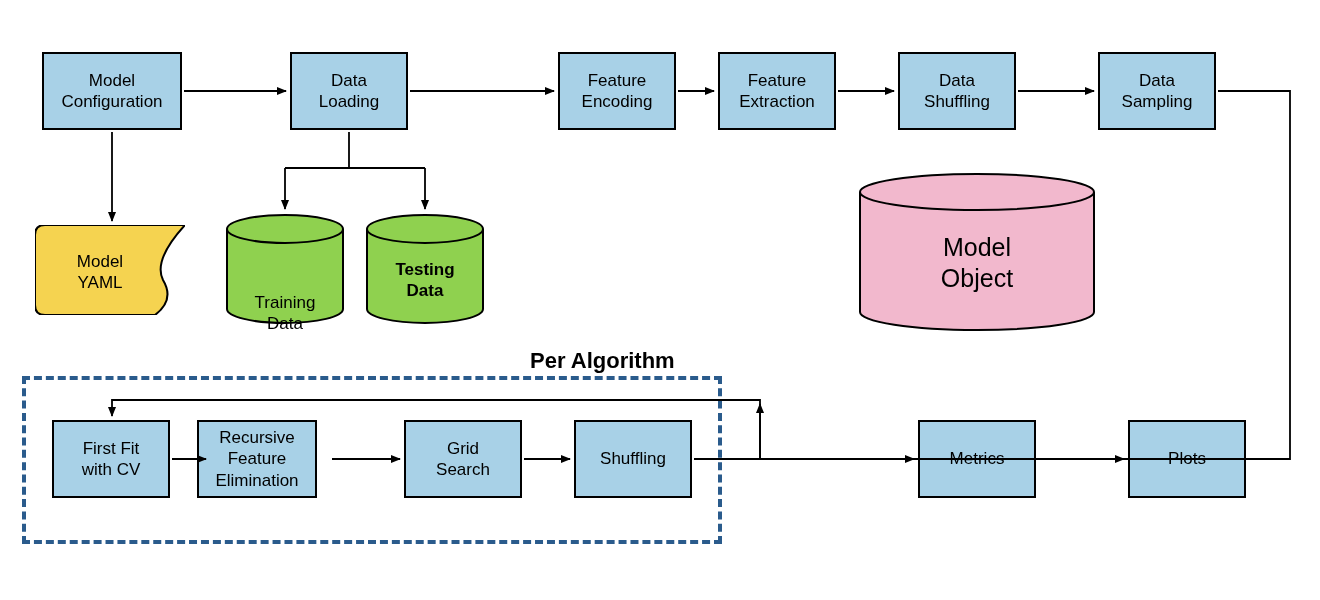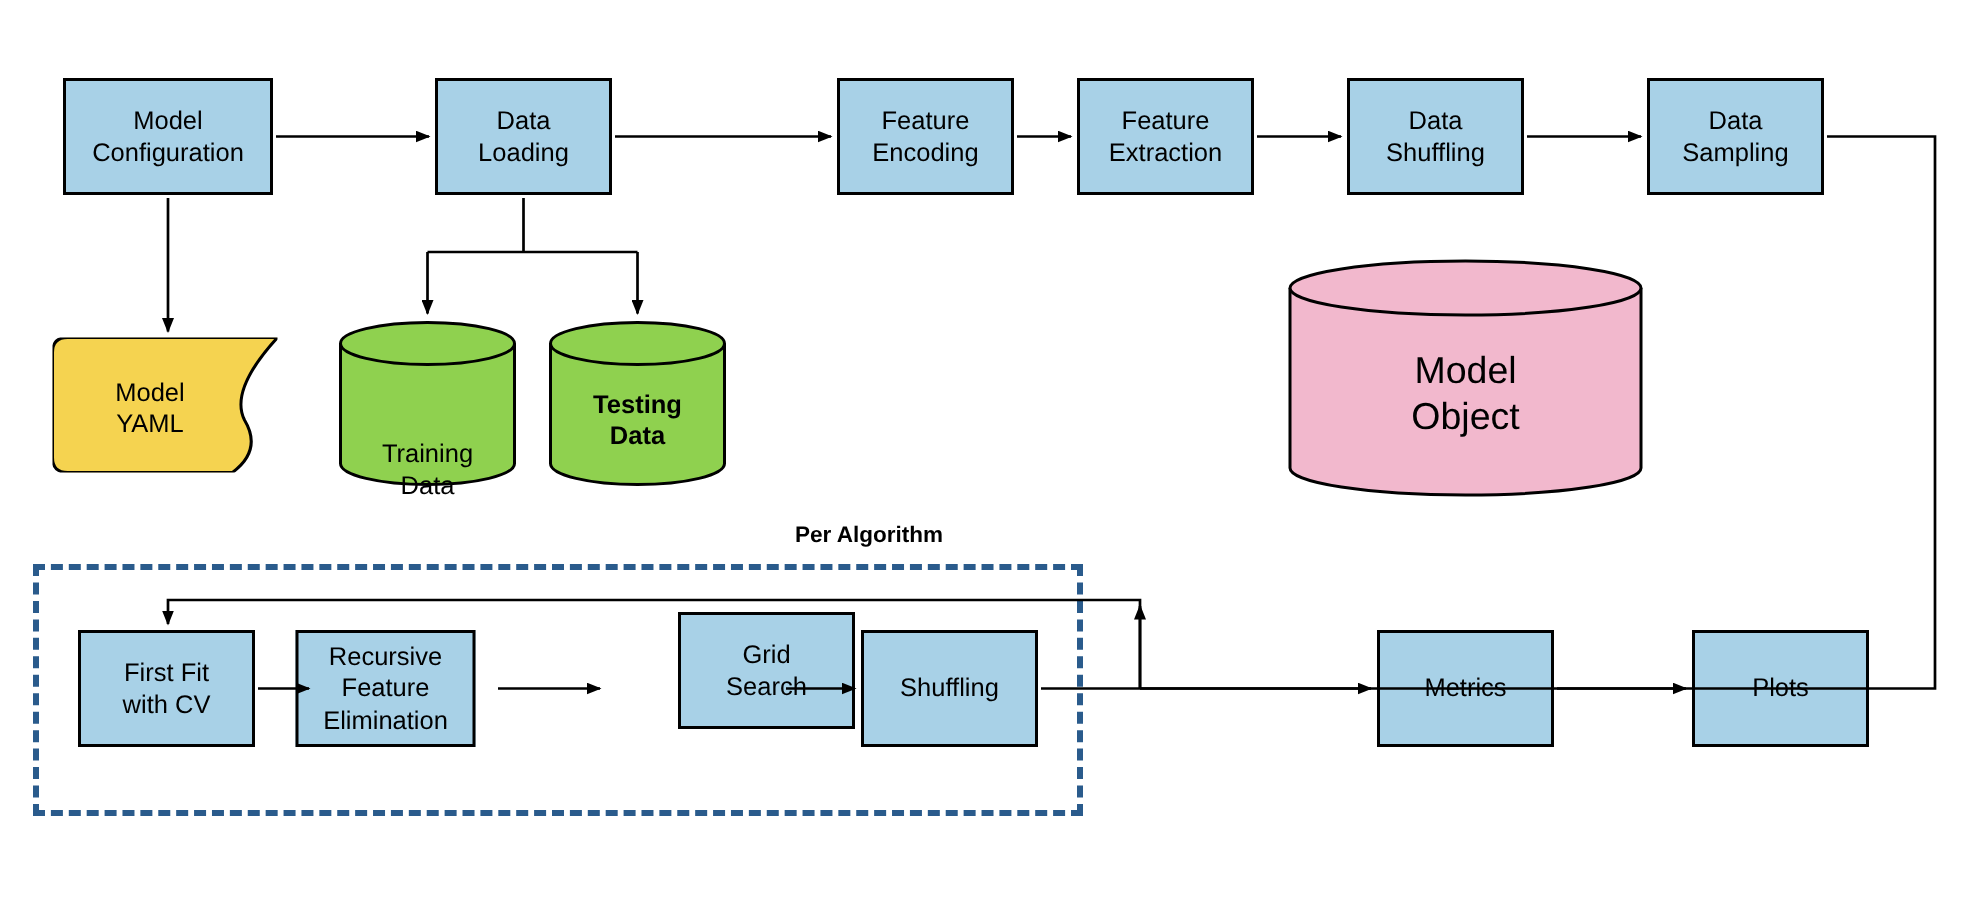--- a/index.html
+++ b/index.html
@@ -54,21 +54,21 @@
     line-height: 1.25;
   }
   .dashed-rect {
     position: absolute;
     border: 4px dashed #2a5b8c;
     box-sizing: border-box;
   }
   .group-title {
     position: absolute;
     font-weight: bold;
-    font-size: 15px;
+    font-size: 22px;
   }
   svg.arrows {
     position: absolute;
     left: 0; top: 0;
     width: 1320px;
     height: 600px;
     pointer-events: none;
   }
 </style>
 </head>
@@ -134,21 +134,21 @@
 <div class="dashed-rect" style="left:22px; top:376px; width:700px; height:168px;"></div>
 
 <div class="box" style="left:52px; top:420px; width:118px; height:78px;">
   <span>First Fit<br>with CV</span>
 </div>
 
 <div class="box" style="left:197px; top:420px; width:120px; height:78px;">
   <span>Recursive<br>Feature<br>Elimination</span>
 </div>
 
-<div class="box" style="left:404px; top:408px; width:118px; height:78px;margin-left:48px;">
+<div class="box" style="left:404px; top:420px; width:118px; height:78px;">
   <span>Grid<br>Search</span>
 </div>
 
 <div class="box" style="left:574px; top:420px; width:118px; height:78px;">
   <span>Shuffling</span>
 </div>
 
 <div class="box" style="left:918px; top:420px; width:118px; height:78px;">
   <span>Metrics</span>
 </div>

